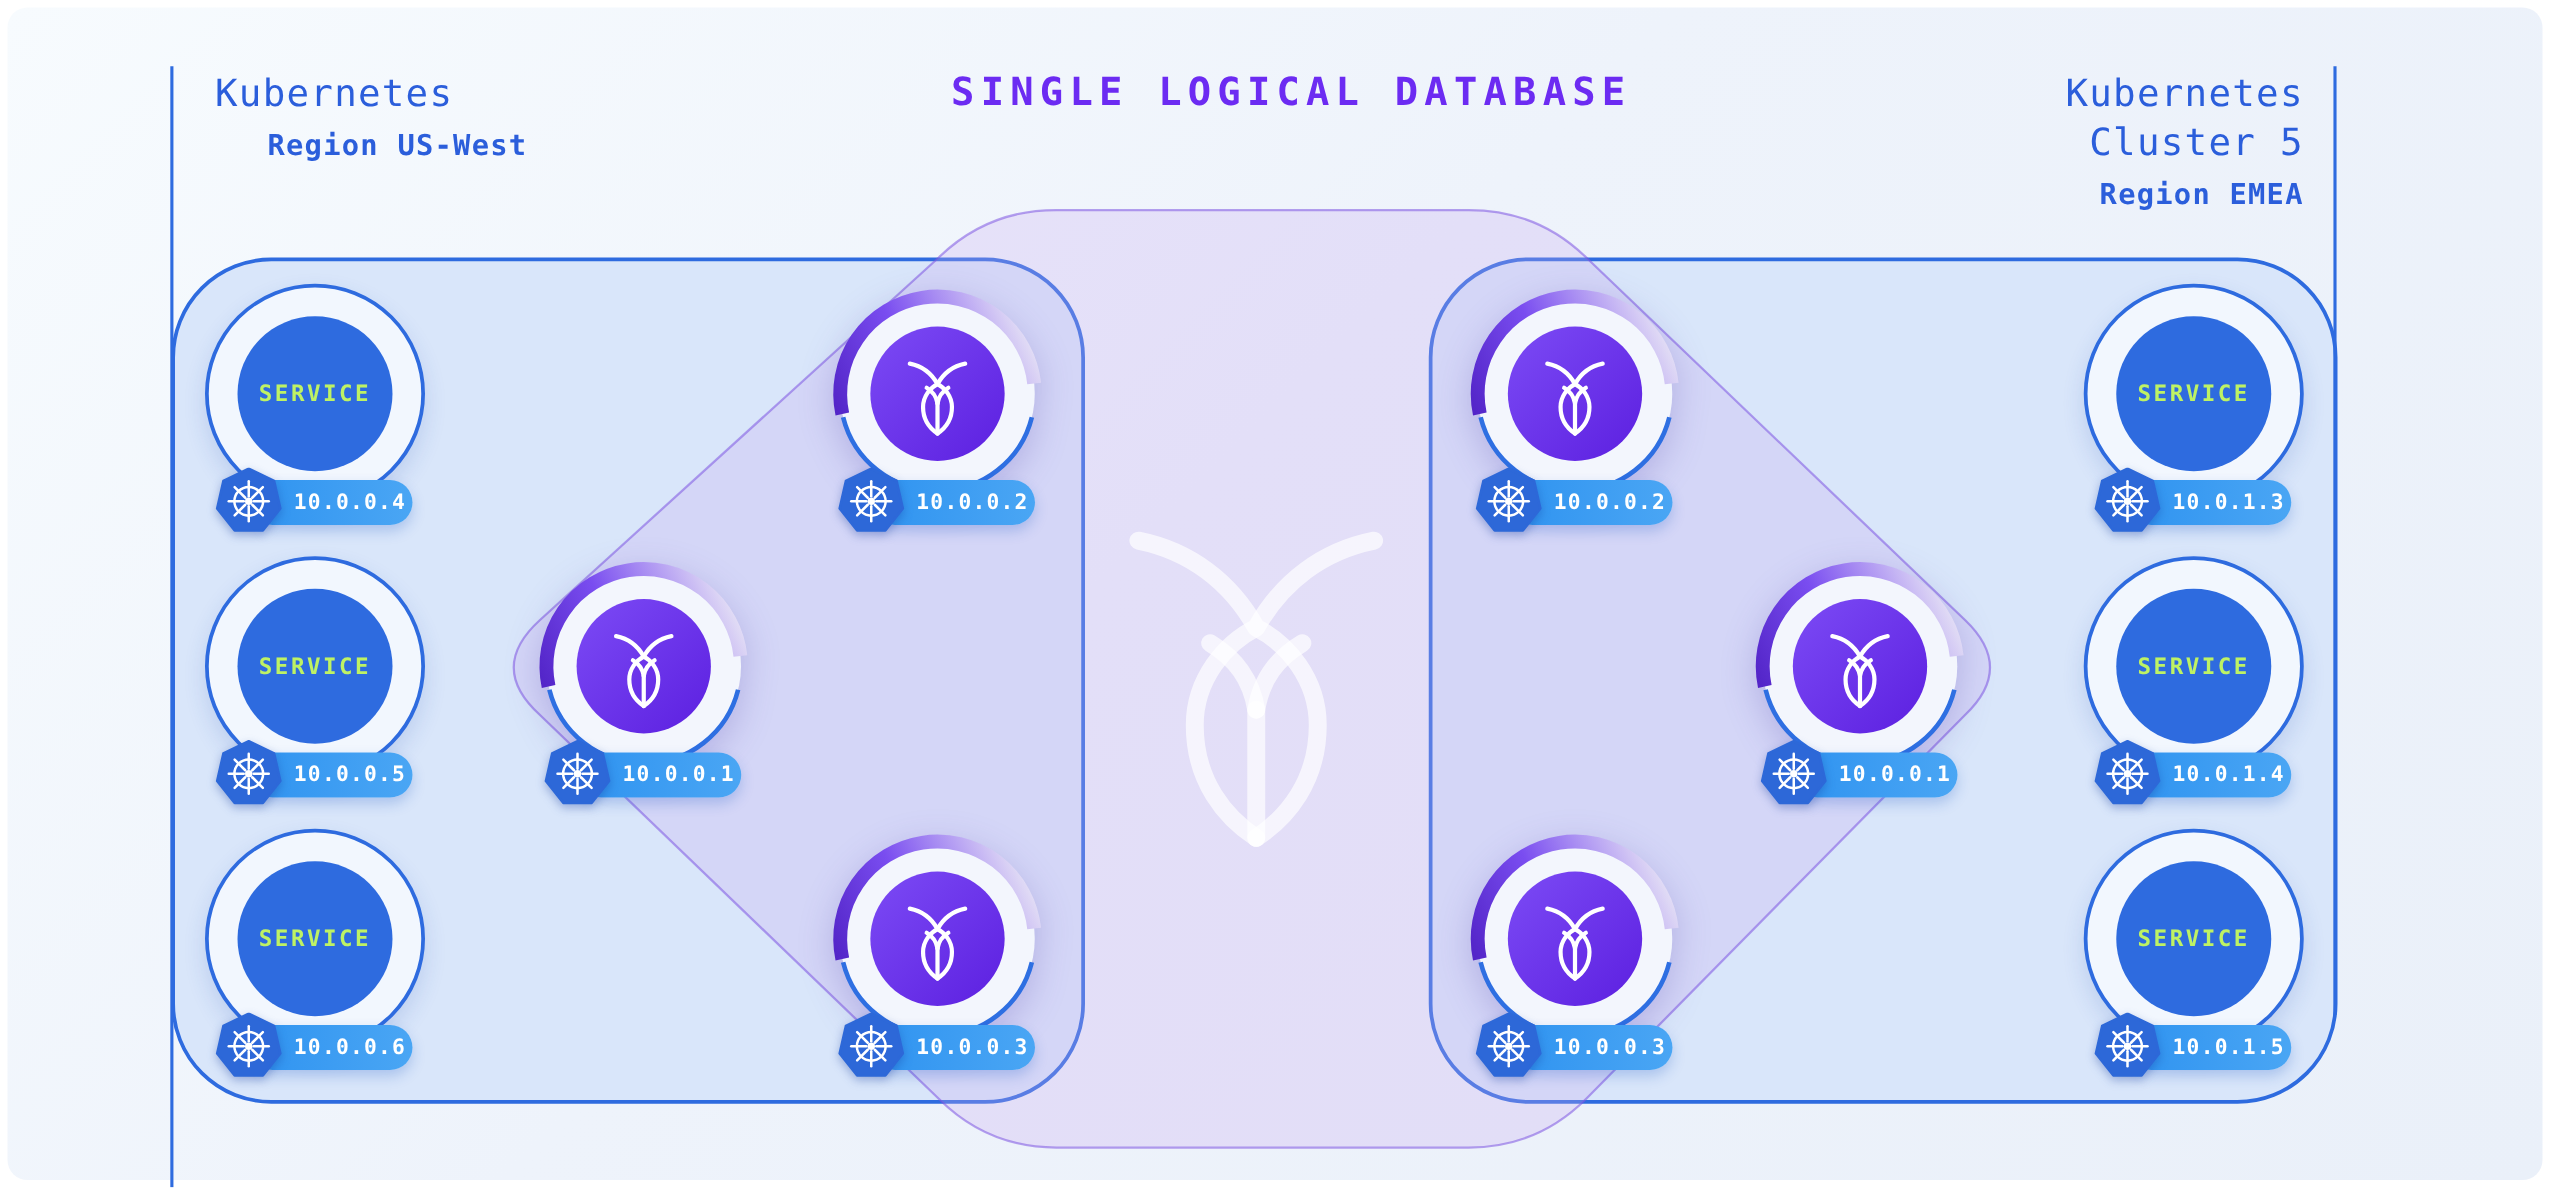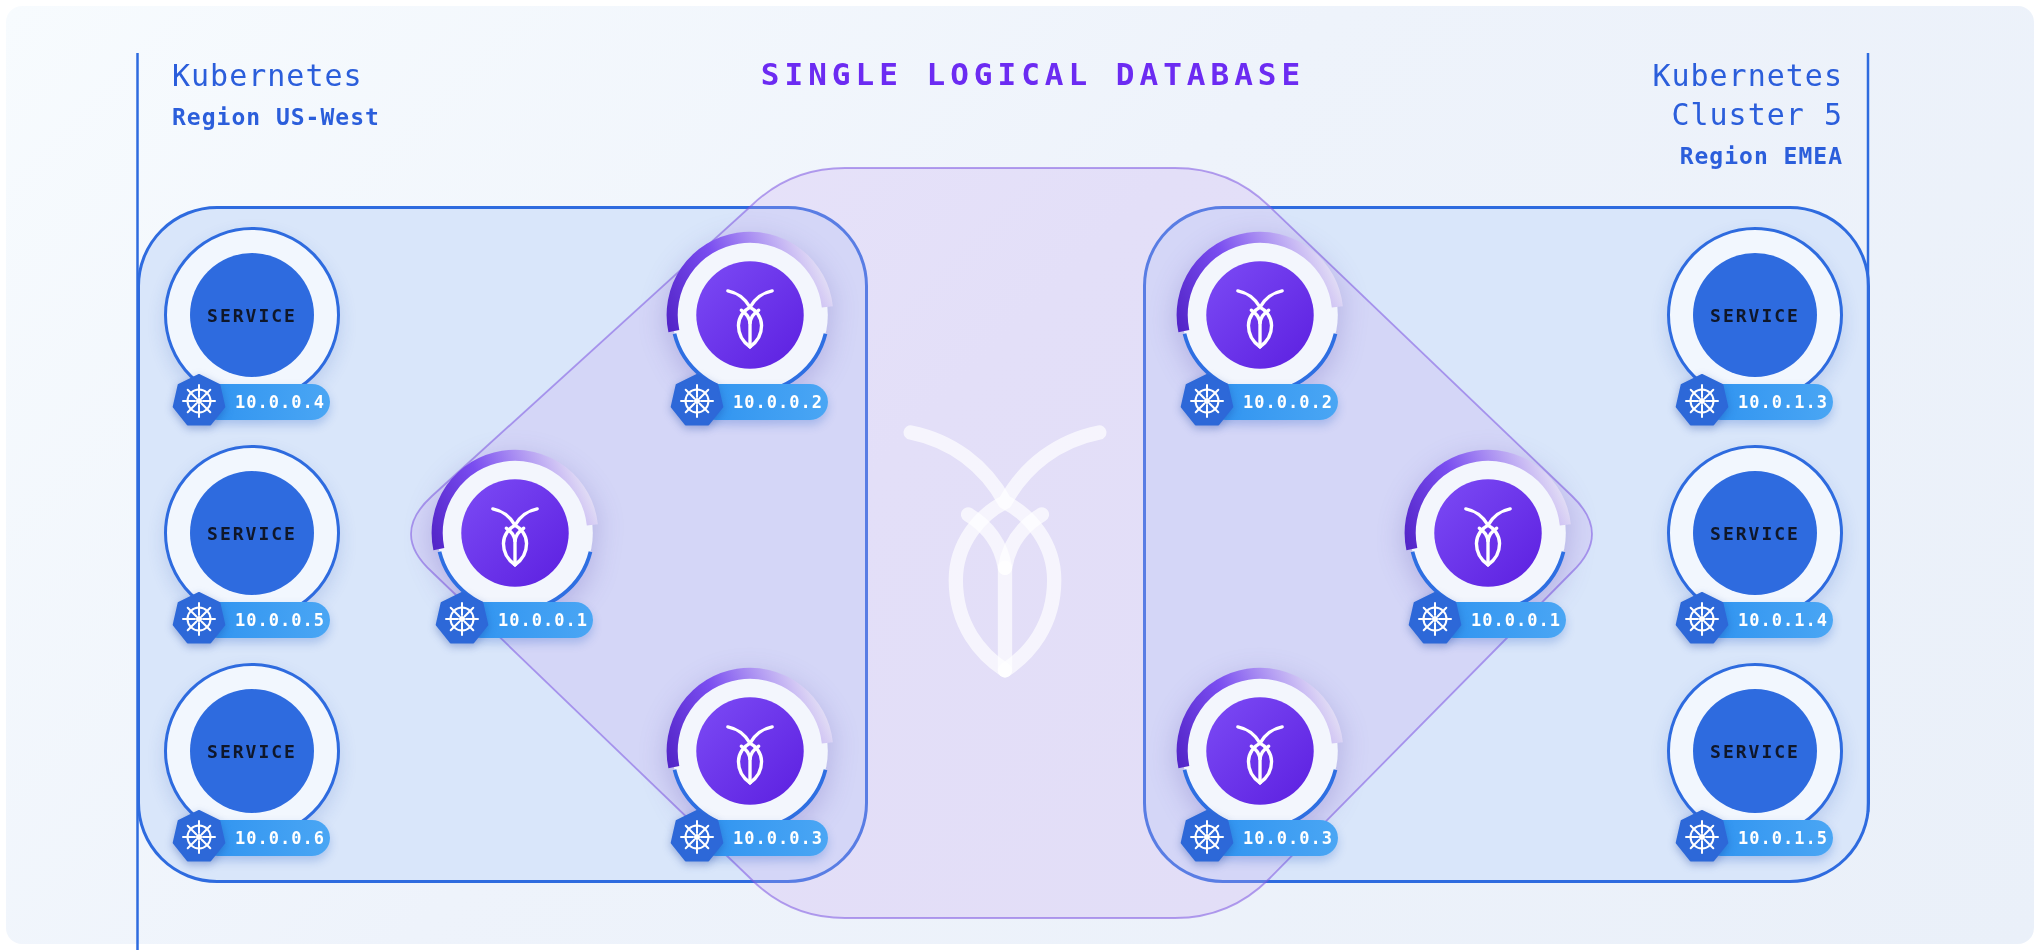--- a/index.html
+++ b/index.html
@@ -10,33 +10,33 @@
   
   .cluster-box{position:absolute;top:206px;height:677px;border-radius:80px;
                background:#d9e6fa;border:3px solid #2e6bdf;box-sizing:border-box;}
   .cluster-box.left{left:137px;width:731px;}
   .cluster-box.right{left:1143px;width:727px;}
   
   .overlay{position:absolute;left:0;top:0;width:2040px;height:950px;pointer-events:none;}
   
   .cluster-head{position:absolute;top:56px;color:#2b5edb;}
   .cluster-head .line{font-size:30px;font-weight:normal;line-height:39px;letter-spacing:1px;}
-  .cluster-head .region{font-size:23px;font-weight:bold;margin-top:9px;letter-spacing:1px;}
+  .cluster-head .region{font-size:23px;font-weight:bold;margin-top:9px;letter-spacing:1px;margin-left:42px;}
   .cluster-head.left{left:172px;text-align:left;}
   .cluster-head.right{right:197px;text-align:right;}
   .main-title{position:absolute;top:56px;left:1005px;transform:translateX(-50%);
               white-space:nowrap;color:#6c2bf2;font-size:31px;font-weight:bold;letter-spacing:5px;margin-left:28px;}
   
   .node{position:absolute;width:176px;height:176px;}
   .svc-ring{position:absolute;left:0;top:0;right:0;bottom:0;border-radius:50%;
             background:#f2f7fe;border:3px solid #2e6bdf;box-sizing:border-box;
             box-shadow:0 8px 18px rgba(40,80,180,.16);}
   .svc-core{position:absolute;left:26px;top:26px;width:124px;height:124px;border-radius:50%;
             background:#2e6bdf;display:flex;align-items:center;justify-content:center;
-            color:#0f172a;font-size:18px;font-weight:bold;letter-spacing:2px;}
+            color:#bef264;font-size:18px;font-weight:bold;letter-spacing:2px;}
   .roach-svg{position:absolute;left:0;top:0;
              filter:drop-shadow(0 8px 14px rgba(60,40,160,.22));}
   
   .badge{position:absolute;left:0;top:0;width:176px;height:176px;pointer-events:none;text-align:center;}
   .pill{position:absolute;left:36px;top:157px;width:130px;height:36px;border-radius:18px;
         background:linear-gradient(90deg,#2f93f0,#4aa6f4);display:flex;align-items:center;
         justify-content:center;padding-left:30px;box-sizing:border-box;
         color:#fff;font-size:17px;font-weight:bold;letter-spacing:1px;
         box-shadow:0 5px 10px rgba(30,90,200,.25);}
   .hept{position:absolute;left:8px;top:147px;filter:drop-shadow(0 3px 4px rgba(20,60,160,.35));}

